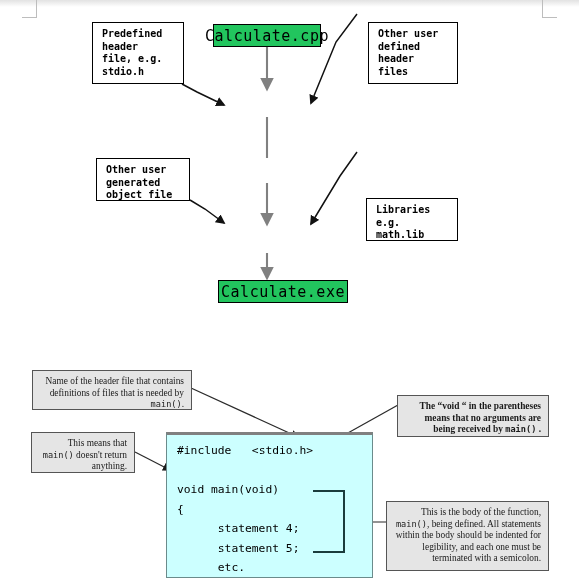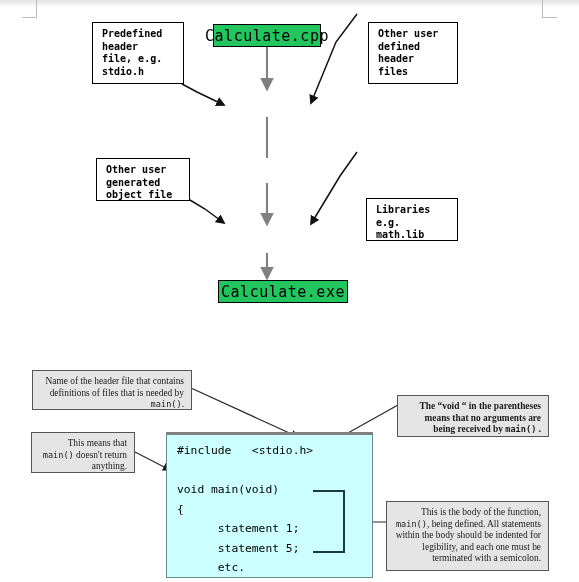--- a/index.html
+++ b/index.html
@@ -195,21 +195,21 @@
 e.g.
 math.lib</div>
 
 
   <div class="box file-box" style="left:218px; top:280px; width:130px; height:23px;">Calculate.exe</div>
 
   <div id="code-panel"><span class="kw">#include</span>   <span class="dim">&lt;stdio.h&gt;</span>
 
 <span class="kw">void main(void)</span>
 <span>{</span>
-      <span>statement 1;</span>
+      <span>statement 4;</span>
       <span>statement 5;</span>
       <span>etc.</span>
 <span>}</span></div>
 
   <div id="body-bracket"></div>
 
   <div class="callout" style="left:32px; top:370px; width:160px; height:40px;">
     <span>Name of the header file that contains definitions of files that is needed by </span><span class="code">main()</span><span>.</span>
   </div>
 

